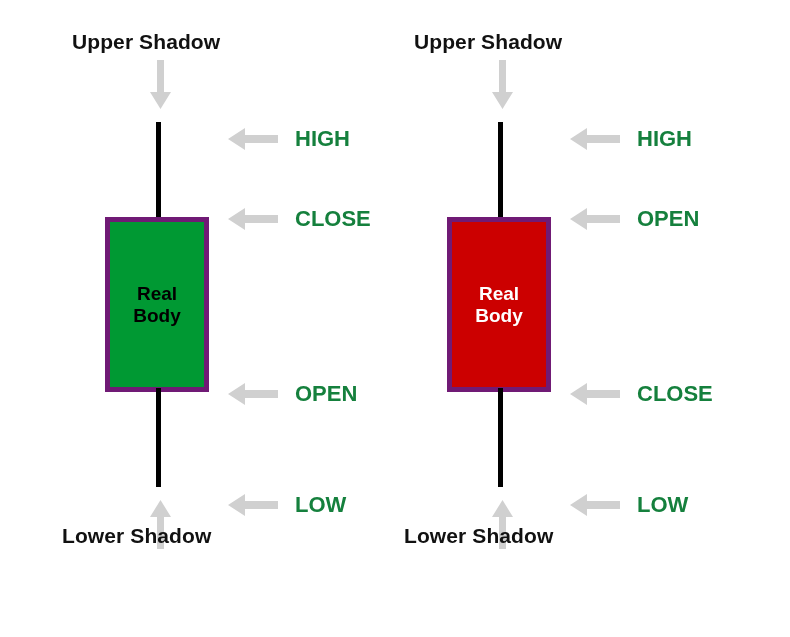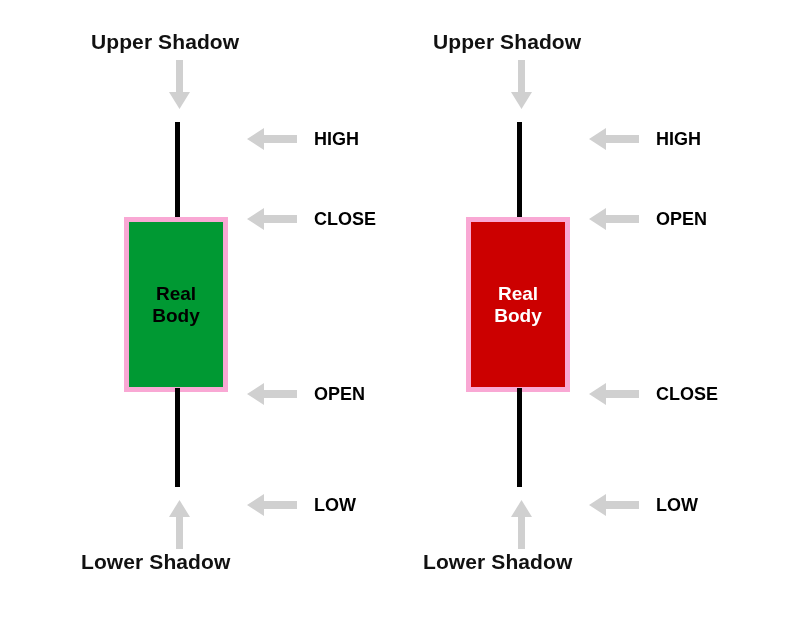--- a/index.html
+++ b/index.html
@@ -9,36 +9,36 @@
     font-family:"Liberation Sans", sans-serif;
     overflow:hidden;
   }
   #stage {
     position:relative;
     width:790px; height:637px;
     background:#ffffff;
   }
 
   
-  .candle-group { position:absolute; top:0; width:395px; height:637px;margin-left:19px; }
+  .candle-group { position:absolute; top:0; width:395px; height:637px; }
   .candle-group.left  { left:0; }
   .candle-group.right { left:342px; }
 
   
   .shadow-caption {
     position:absolute;
     font-size:21px;
     font-weight:bold;
     color:#111111;
     letter-spacing:0.1px;
     white-space:nowrap;
     line-height:1;
   }
   .shadow-caption.upper { top:31px; left:72px; }
-  .shadow-caption.lower { top:551px; left:62px; }
+  .shadow-caption.lower { top:525px; left:62px; }
 
   
   .v-arrow {
     position:absolute;
     left:150px;
     width:21px;
     height:49px;
   }
   .v-arrow.down { top:60px; }
   .v-arrow.up   { top:500px; }
@@ -54,21 +54,21 @@
   .wick.upper { top:122px;  height:100px; }
   .wick.lower { top:388px;  height:99px;  }
 
   
   .real-body {
     position:absolute;
     left:105px;
     top:217px;
     width:104px;
     height:175px;
-    border:5px solid #f9a8d4;
+    border:5px solid #701a75;
     display:flex;
     align-items:center;
     justify-content:center;
   }
   .real-body.bullish { background:#009933; }
   .real-body.bearish { background:#cc0000; }
 
   .body-label {
     font-size:19px;
     font-weight:bold;
@@ -84,23 +84,23 @@
     position:absolute;
     left:228px;
     display:flex;
     align-items:center;
     height:26px;
   }
   .price-row .h-arrow { width:50px; height:22px; flex:0 0 50px; }
   .price-row .h-arrow svg { display:block; width:100%; height:100%; }
   .price-row .price-label {
     margin-left:17px;
-    font-size:18px;
+    font-size:22px;
     font-weight:bold;
-    color:#000000;
+    color:#15803d;
     white-space:nowrap;
     line-height:1;
   }
 
   .price-row.r-high  { top:126px; }
   .price-row.r-top   { top:206px; }
   .price-row.r-bot   { top:381px; }
   .price-row.r-low   { top:492px; }
 </style>
 </head>

